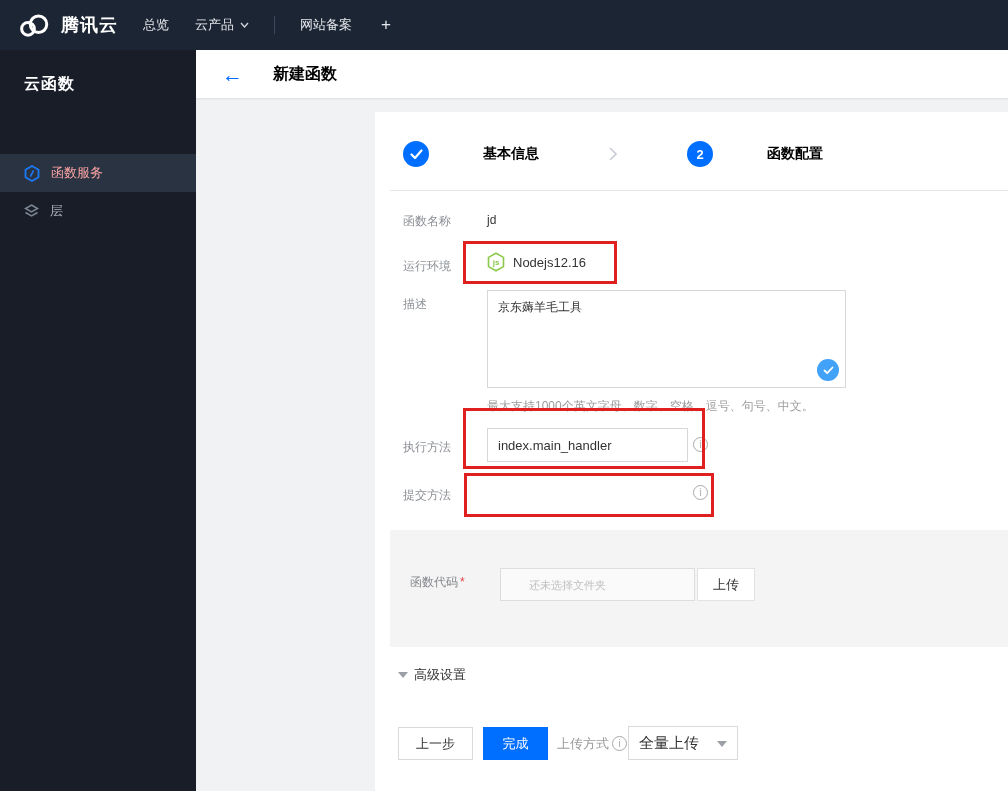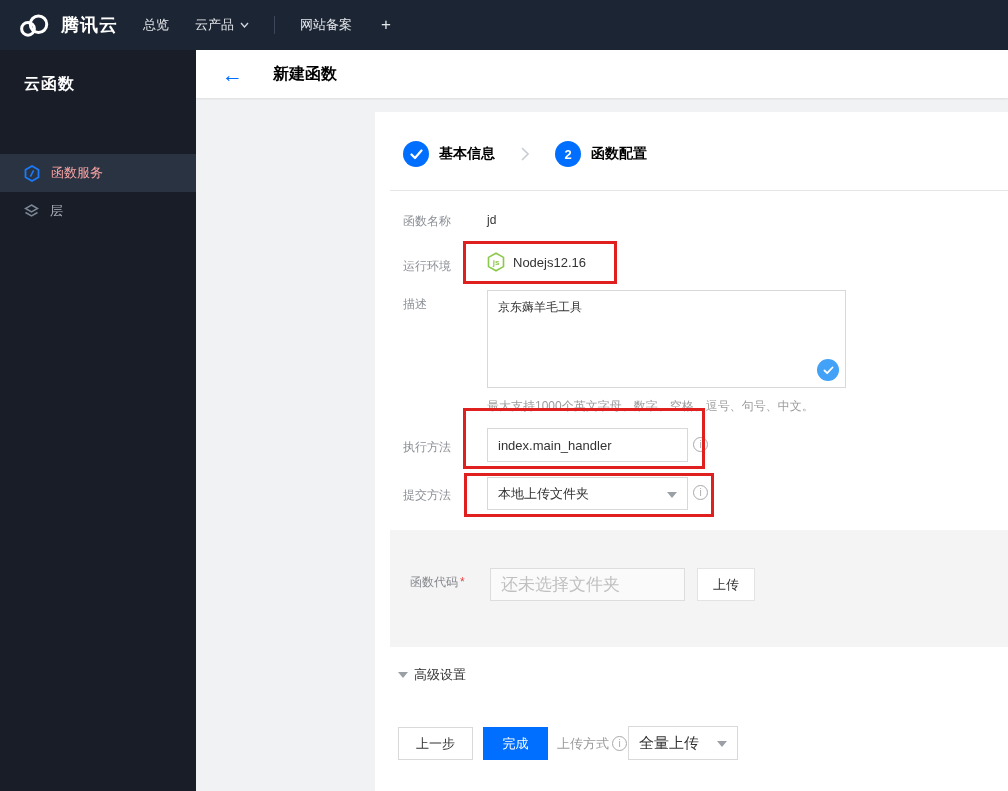--- a/index.html
+++ b/index.html
@@ -28,21 +28,21 @@
   
   .content-header { position:absolute; left:196px; top:50px; width:812px; height:48px; background:#fff; display:flex; align-items:center; box-shadow:0 1px 2px rgba(0,0,0,0.09); z-index:10; }
   .back-arrow { color:#006eff; font-size:21px; font-weight:bold; margin-left:26px; cursor:pointer; line-height:1; }
   .page-title { font-size:16px; font-weight:bold; color:#000; margin-left:30px; }
 
   
   .content { position:absolute; left:196px; top:98px; width:812px; height:693px; background:#f1f2f4; }
   .card { position:absolute; left:179px; top:14px; width:633px; height:679px; background:#fff; }
 
   
-  .steps { position:absolute; left:28px; top:28px; display:flex; align-items:center; height:28px; }
+  .steps { position:absolute; left:28px; top:28px; display:flex; align-items:center; height:28px;gap:44px; }
   .step-circle { width:26px; height:26px; border-radius:50%; background:#006eff; display:flex; align-items:center; justify-content:center; color:#fff; font-size:13px; font-weight:bold; flex:0 0 26px; }
   .step-label { font-size:14px; font-weight:bold; color:#000; margin-left:10px; }
   .step-chevron { margin:0 26px; display:flex; align-items:center; }
   .card-divider { position:absolute; left:15px; right:0; top:78px; border-top:1px solid #e6e6e6; }
 
   
   .flabel { position:absolute; left:28px; font-size:12px; color:#8b8f95; }
   .fvalue { position:absolute; left:112px; font-size:12px; color:#333; }
   .runtime-val { position:absolute; left:112px; top:140px; display:flex; align-items:center; font-size:13px; color:#333; }
   .runtime-val .rt-text { margin-left:8px; }
@@ -60,21 +60,21 @@
   
   .anno { position:absolute; border:3px solid #e01f1f; pointer-events:none; z-index:5; }
   .anno-runtime { left:88px; top:129px; width:154px; height:43px; }
   .anno-handler { left:88px; top:296px; width:242px; height:61px; }
   .anno-submit  { left:89px; top:361px; width:250px; height:44px; }
 
   
   .code-band { position:absolute; left:15px; top:418px; width:618px; height:117px; background:#f4f4f4; }
   .code-label { position:absolute; left:20px; top:44px; font-size:12px; color:#84878c; }
   .req-mark { color:#e54545; margin-left:2px; }
-  .code-input { position:absolute; left:100px; top:38px; width:195px; height:33px; border:1px solid #ddd; background:#fafafa; font-family:inherit; font-size:17px; padding:0 10px; color:#555; }
+  .code-input { position:absolute; left:110px; top:38px; width:195px; height:33px; border:1px solid #ddd; background:#fafafa; font-family:inherit; font-size:11px; padding:0 28px; color:#555; }
   .code-input::placeholder { color:#c0c0c0; }
   .upload-btn { position:absolute; left:307px; top:38px; width:58px; height:33px; background:#fff; border:1px solid #e3e3e3; font-family:inherit; font-size:13px; color:#333; cursor:pointer; }
   .help2 { position:absolute; left:97px; top:84px; font-size:12px; color:#808080; }
 
   
   .advanced { position:absolute; left:23px; top:554px; display:flex; align-items:center; cursor:pointer; }
   .adv-tri { width:0; height:0; border-left:5px solid transparent; border-right:5px solid transparent; border-top:6px solid #9aa0a6; }
   .adv-label { font-size:13px; color:#333; margin-left:6px; }
 
   
@@ -183,24 +183,20 @@
         </div>
       </div>
       <div class="help1">最大支持1000个英文字母、数字、空格、逗号、句号、中文。</div>
 
       <div class="flabel" style="top:327px;">执行方法</div>
       <input type="text" class="text-input" style="top: 316px;" value="index.main_handler">
       <span class="info-icon" style="left:318px; top:325px;">i</span>
       <div class="anno anno-handler"></div>
 
       <div class="flabel" style="top:375px;">提交方法</div>
-      <div class="fake-select" style="top:365px;">
-        <span>本地上传文件夹</span>
-        <span class="sel-caret"></span>
-      </div>
       <span class="info-icon" style="left:318px; top:373px;">i</span>
       <div class="anno anno-submit"></div>
 
       <div class="code-band">
         <div class="code-label">
           <span>函数代码</span><span class="req-mark">*</span>
         </div>
         <input type="text" class="code-input" disabled="" placeholder="还未选择文件夹" style="">
         <button class="upload-btn">上传</button>
       </div>

